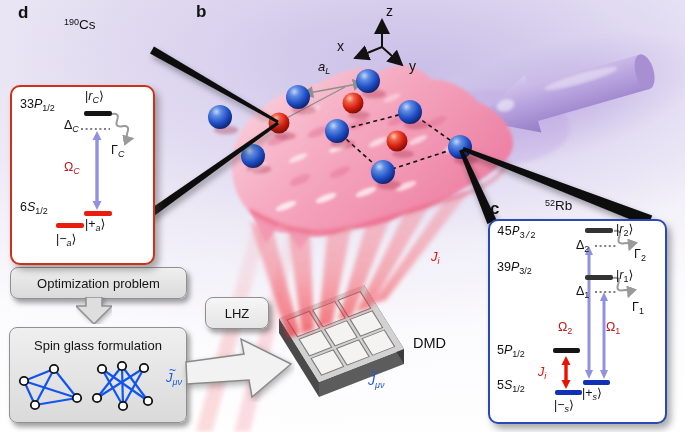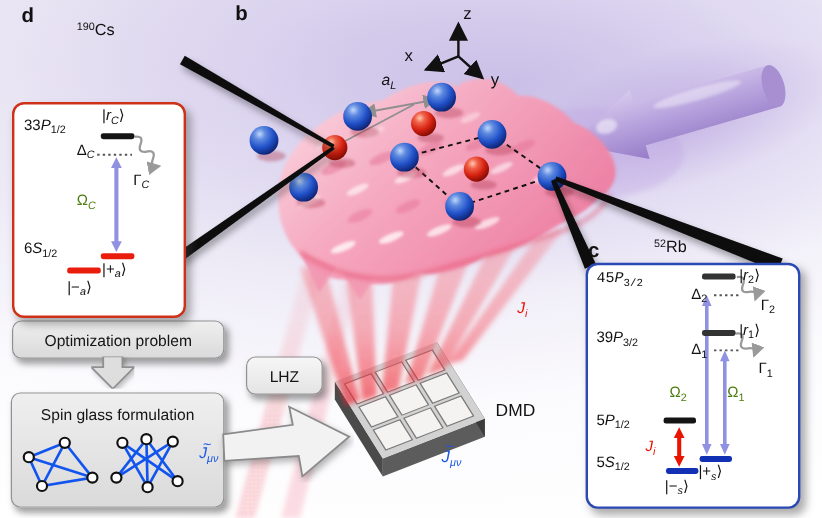--- a/index.html
+++ b/index.html
@@ -8,21 +8,21 @@
     font-family:"Liberation Sans","DejaVu Sans",sans-serif;color:#111;
     background:
       radial-gradient(420px 170px at 430px 70px, rgba(198,186,230,.85), rgba(210,200,238,.40) 55%, rgba(235,231,246,0) 100%),
       radial-gradient(900px 420px at 45% 8%, #dcd5ec 0%, #edeaf6 45%, #fbfafd 72%, #ffffff 100%);
   }
   .t{position:absolute;line-height:1;font-size:12.5px;color:#111;white-space:nowrap;}
   .t sub{font-size:9px;vertical-align:-3px;}
   .t sup{font-size:9px;vertical-align:4px;}
   .it{font-style:italic;}
   .plab{font-weight:bold;font-size:17px;}
-  .violet{color:#4d7c0f;}
+  .violet{color:#b91c1c;}
   .redtx{color:#e81400;}
   .lvl{position:absolute;height:5px;border-radius:2px;}
   .panelbox{position:absolute;background:#fff;border-radius:10px;
     box-shadow:4px 5px 7px rgba(70,70,70,.45);}
   .dborder{border:2px solid #cf3018;margin-top:44px;}
   .cborder{border:2px solid #2b49b5;}
   .gbox{position:absolute;background:linear-gradient(#efefef,#dadada);
     border:1.5px solid #909090;border-radius:8px;display:flex;align-items:center;justify-content:center;
     font-size:13px;color:#141414;box-shadow:3px 4px 5px rgba(70,70,70,.5);}
   .jt{position:relative;display:inline-block;font-style:italic;color:#1a56e8;font-size:14px;}
@@ -350,21 +350,21 @@
         <line x1="76" y1="140" x2="76" y2="163" stroke="#e81400" stroke-width="3.4"></line>
         <polygon points="76,135 71.5,144 80.5,144" fill="#e81400"></polygon>
         <polygon points="76,168 71.5,159 80.5,159" fill="#e81400"></polygon>
       </g>
     </svg>
     <span class="t" style="left:7px;top:5px;font-family:Liberation Mono, monospace;"><span>45</span><span class="it">P</span><sub>3/2</sub></span>
     <div class="lvl" style="left:95px;top:7px;width:28px;background:#333;"></div>
     <span class="t" style="left:126px;top:2px;"><span>|</span><span class="it">r</span><sub>2</sub><span>⟩</span></span>
     <span class="t" style="left:86px;top:18px;"><span>Δ</span><sub>2</sub></span>
     <span class="t" style="left:144px;top:27px;"><span>Γ</span><sub>2</sub></span>
-    <span class="t" style="left:7px;top:54px;text-align:right;"><span>39</span><span class="it">P</span><sub>3/2</sub></span>
+    <span class="t" style="left:7px;top:40px;text-align:right;"><span>39</span><span class="it">P</span><sub>3/2</sub></span>
     <div class="lvl" style="left:95px;top:54px;width:28px;background:#333;"></div>
     <span class="t" style="left:126px;top:48px;"><span>|</span><span class="it">r</span><sub>1</sub><span>⟩</span></span>
     <span class="t" style="left:86px;top:64px;"><span>Δ</span><sub>1</sub></span>
     <span class="t" style="left:142px;top:80px;"><span>Γ</span><sub>1</sub></span>
     <span class="t violet" style="left:68px;top:100px;"><span>Ω</span><sub>2</sub></span>
     <span class="t violet" style="left:116px;top:100px;"><span>Ω</span><sub>1</sub></span>
     <span class="t" style="left:7px;top:123px;"><span>5</span><span class="it">P</span><sub>1/2</sub></span>
     <div class="lvl" style="left:63px;top:127px;width:27px;background:#141414;"></div>
     <span class="t redtx" style="left:48px;top:145px;"><span class="it">J</span><sub class="it">i</sub></span>
     <span class="t" style="left:7px;top:158px;"><span>5</span><span class="it">S</span><sub>1/2</sub></span>

